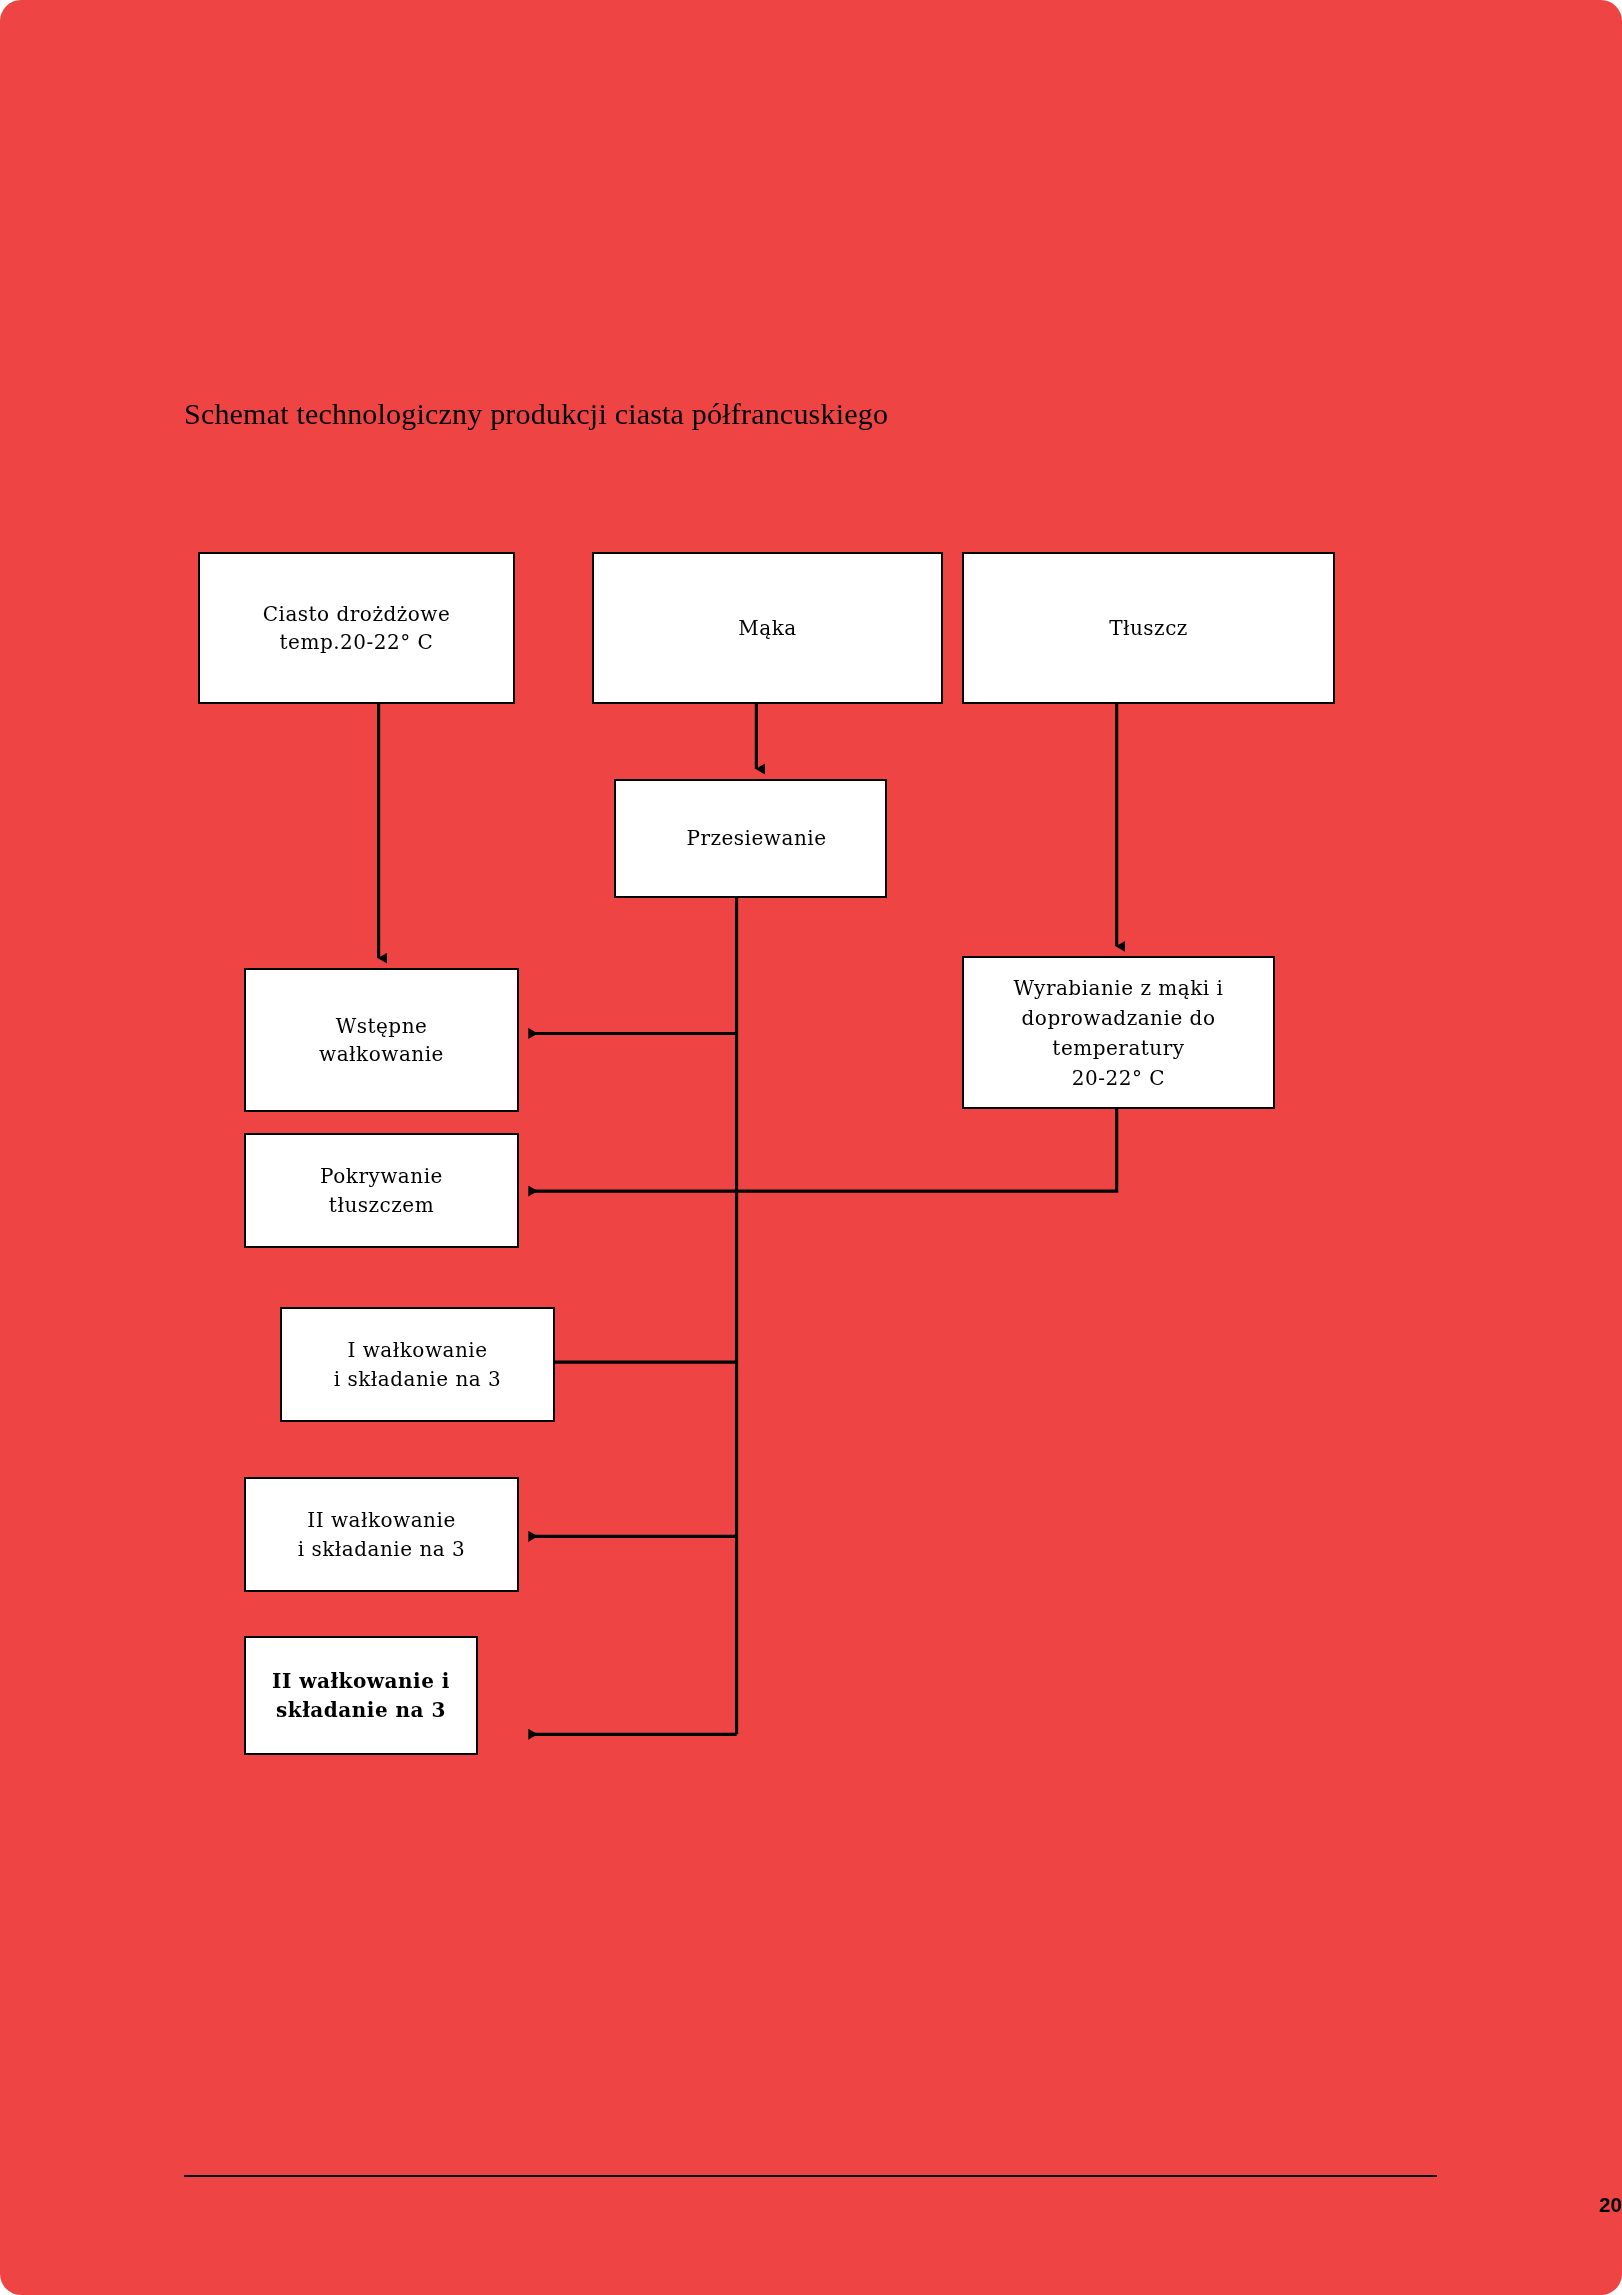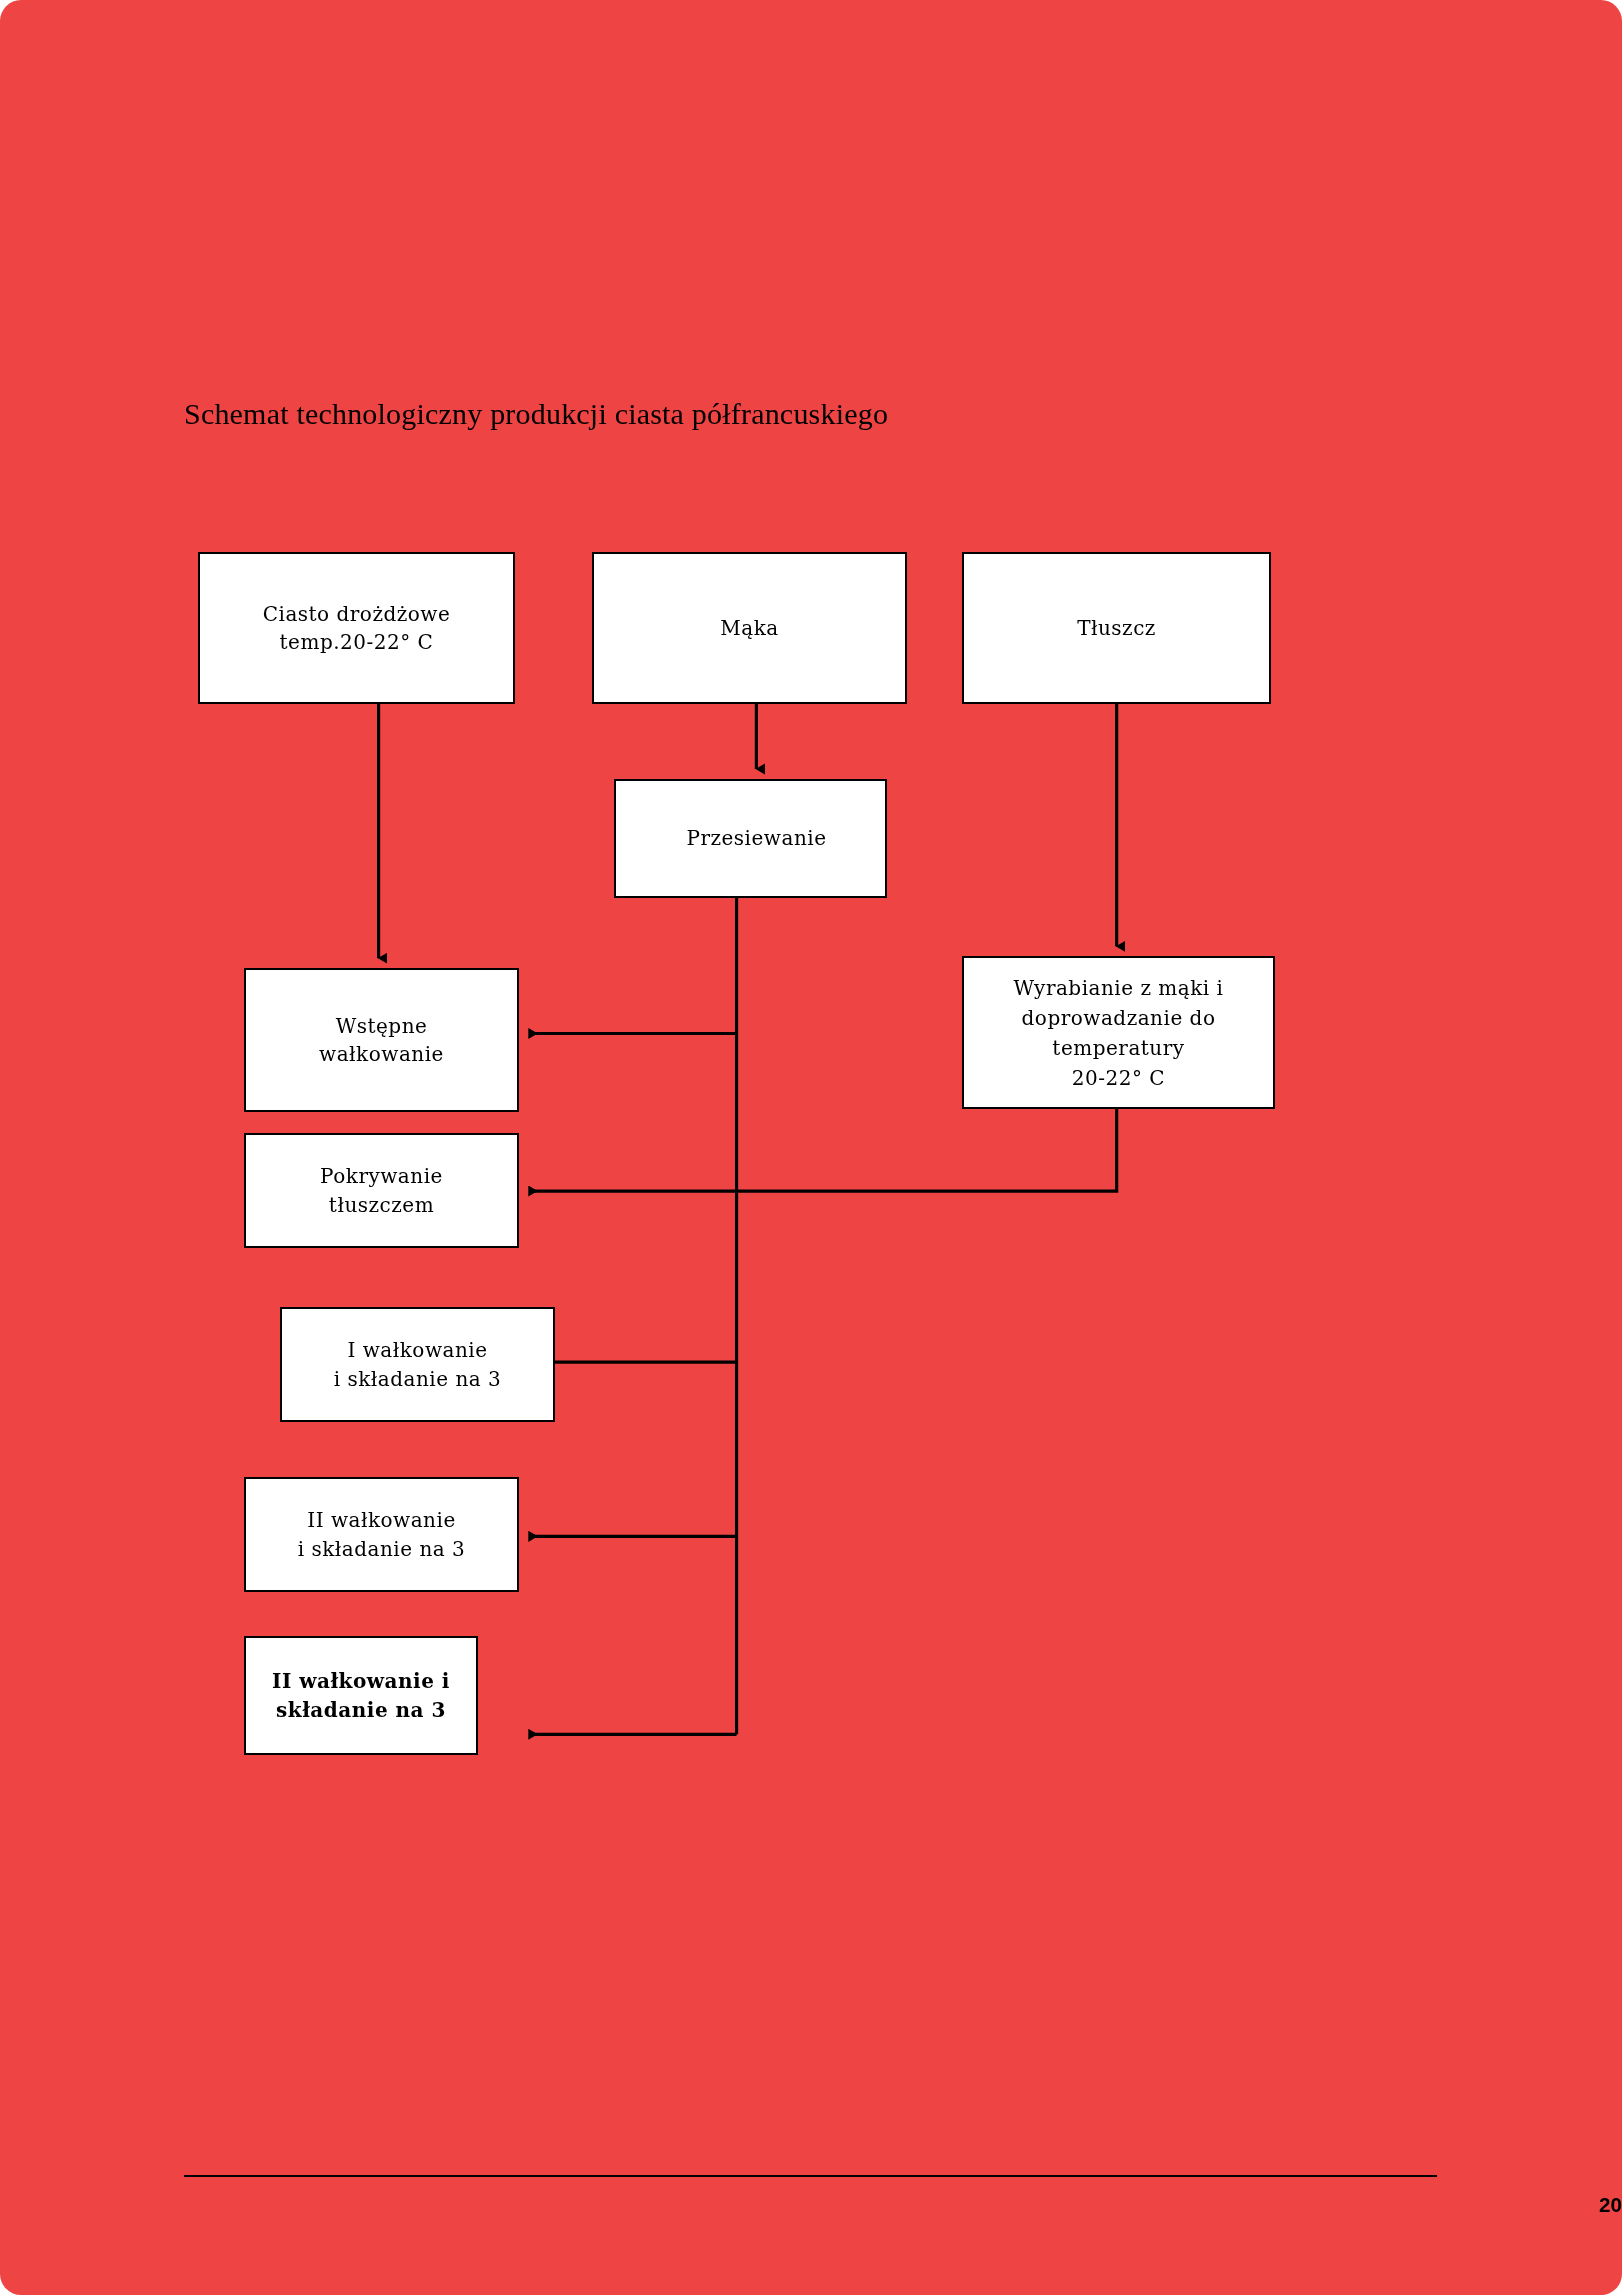--- a/index.html
+++ b/index.html
@@ -52,22 +52,22 @@
   }
   .node .node-text {
     font-family: "DejaVu Serif", "Liberation Serif", serif;
     font-size: 20px;
     line-height: 28.5px;
     letter-spacing: 0.5px;
     white-space: pre-line;
     padding: 0 6.3px;
   }
   .node.n-ciasto  { left: 198px;  top: 552px;  width: 317px; height: 152px; }
-  .node.n-maka    { left: 592px;  top: 552px;  width: 315px; height: 152px; align-items: center; }
-  .node.n-tluszcz { left: 962px; top: 552px;  width: 309px; height: 152px; }
+  .node.n-maka    { left: 592px;  top: 552px;  width: 351px; height: 152px; align-items: center; }
+  .node.n-tluszcz { left: 962px; top: 552px;  width: 373px; height: 152px; }
   .node.n-przesiewanie { left: 614px;  top: 779px;  width: 273px; height: 119px; padding-left: 12px; }
   .node.n-wyrabianie   { left: 962px; top: 956px; width: 313px; height: 153px; }
   .node.n-wstepne   { left: 244px; top: 968px; width: 275px; height: 144px; }
   .node.n-pokrywanie{ left: 244px; top: 1133px; width: 275px; height: 115px; }
   .node.n-walk1     { left: 244px; top: 1307px; width: 275px; height: 115px; margin-left: 36px; }
   .node.n-walk2     { left: 244px; top: 1477px; width: 275px; height: 115px; }
   .node.n-walk3     { left: 244px; top: 1636px; width: 234px; height: 119px; font-weight: bold; }
   .node.n-wyrabianie .node-text { line-height: 30px; }
   .footer-rule {
     position: absolute;

